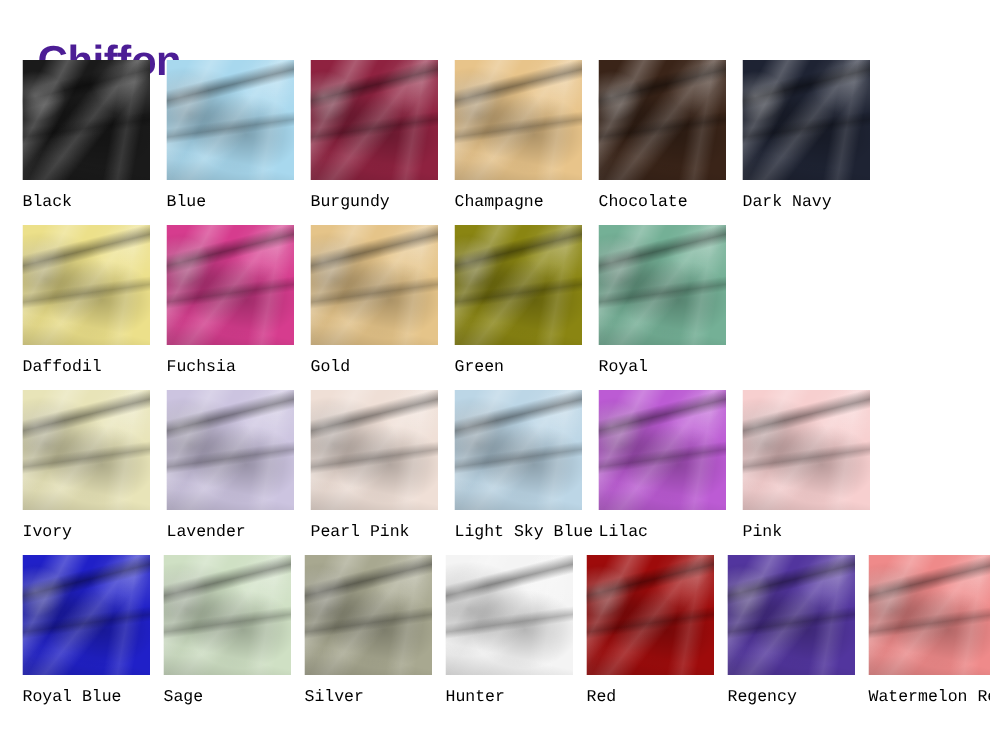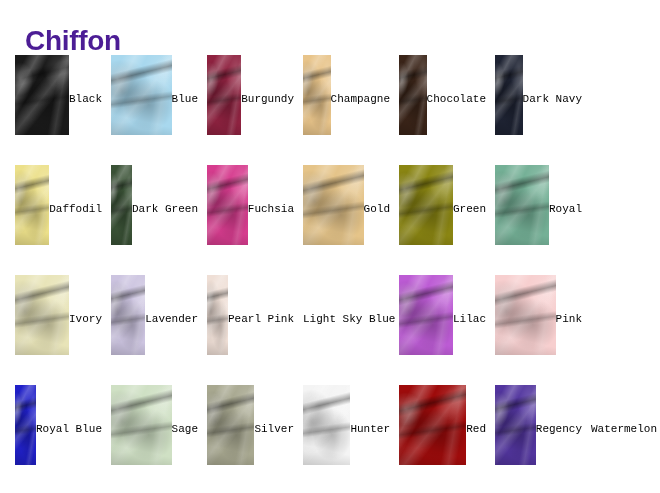--- a/index.html
+++ b/index.html
@@ -26,22 +26,22 @@
   }
   .row{
     display:flex;
     width:660px;
     height:110px;
   }
   .cell{
     width:87px;
     margin-left:9px;
     display:flex;
-    flex-direction:row;
-    align-items:center;
+    flex-direction:column;
+    align-items:flex-start;
   }
   .cell:first-child{margin-left:15px;}
   .swatch{
     width:85px;
     height:80px;
     position:relative;
     overflow:hidden;
   }
   .swatch .base{
     position:absolute; inset:0;
@@ -157,30 +157,20 @@
           <div class="base" style="background: rgb(236, 224, 138);"></div>
           <div class="fold-a"></div>
           <div class="fold-b"></div>
           <div class="fold-c"></div>
           <div class="fold-d"></div>
         </div>
         <div class="label">Daffodil</div>
       </div>
       <div class="cell">
         <div class="swatch">
-          <div class="base" style="background: rgb(58, 82, 54);"></div>
-          <div class="fold-a"></div>
-          <div class="fold-b"></div>
-          <div class="fold-c"></div>
-          <div class="fold-d"></div>
-        </div>
-        <div class="label">Dark Green</div>
-      </div>
-      <div class="cell">
-        <div class="swatch">
           <div class="base" style="background: rgb(214, 60, 142);"></div>
           <div class="fold-a"></div>
           <div class="fold-b"></div>
           <div class="fold-c"></div>
           <div class="fold-d"></div>
         </div>
         <div class="label">Fuchsia</div>
       </div>
       <div class="cell">
         <div class="swatch">

